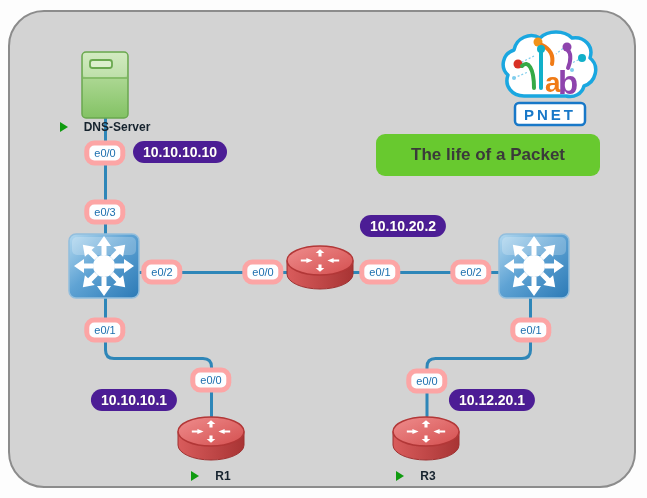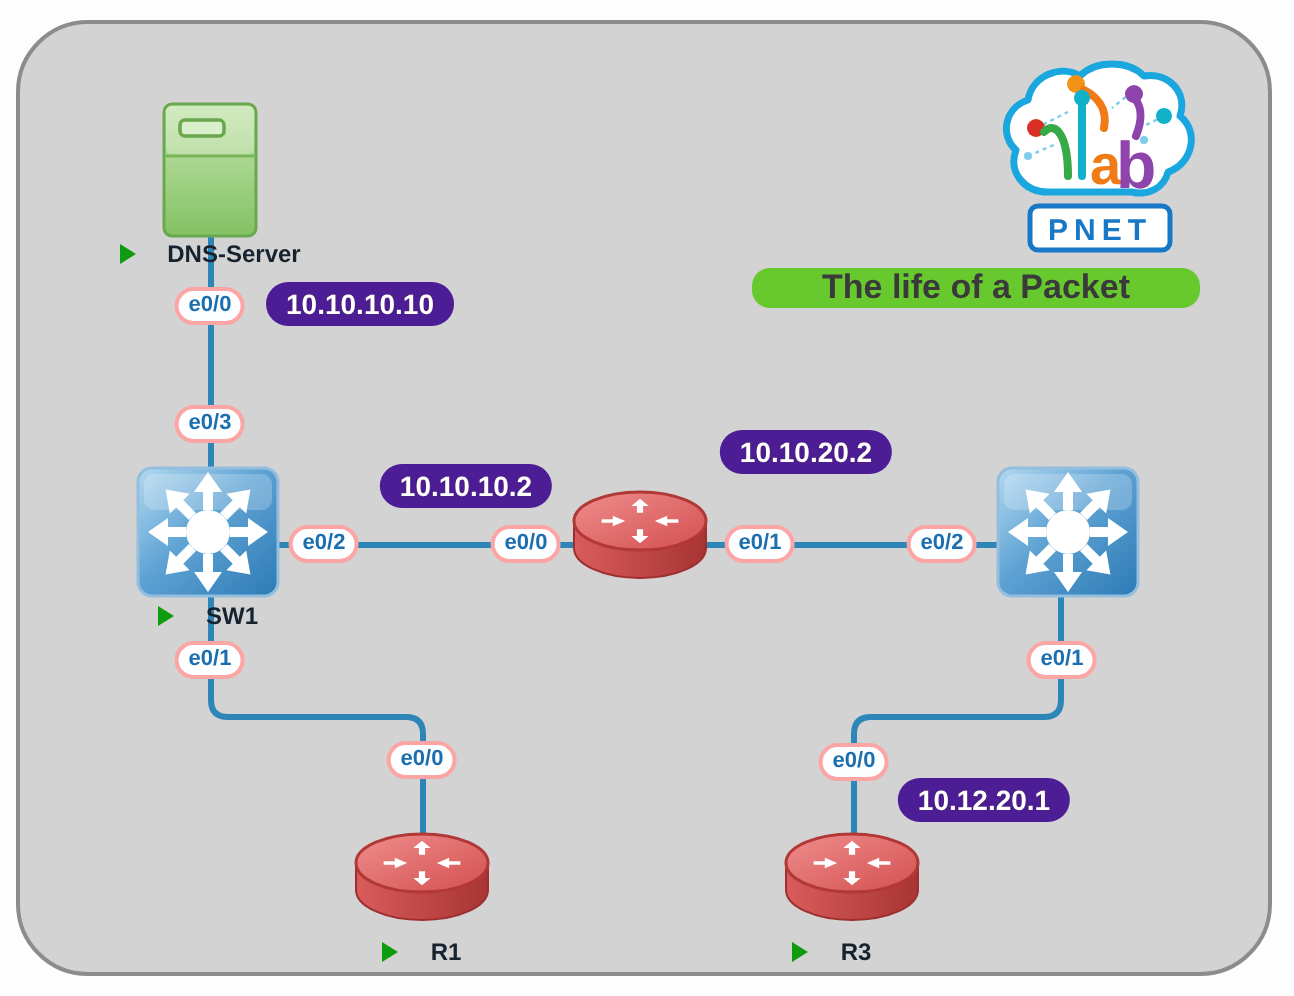--- a/index.html
+++ b/index.html
@@ -7,26 +7,26 @@
          font-family:"Liberation Sans","DejaVu Sans",sans-serif;}
   .canvas{position:absolute;left:8px;top:10px;width:628px;height:478px;background:#d3d3d3;
           border:2px solid #8c8c8c;border-radius:36px;box-sizing:border-box;}
   svg.links{position:absolute;left:0;top:0;width:647px;height:498px;pointer-events:none;}
   .node-icon{position:absolute;}
   .node-label{position:absolute;display:flex;align-items:center;justify-content:center;gap:16px;
               width:120px;font-size:12px;font-weight:bold;color:#16232e;}
   .tri{width:0;height:0;border-left:8px solid #0f9b0f;border-top:5px solid transparent;
        border-bottom:5px solid transparent;flex:0 0 auto;}
   .iface{position:absolute;transform:translate(-50%,-50%);background:#fdfeff;
-         border:2px solid #fca5a5;border-radius:10px;padding:1px 5px;font-size:11px;
-         font-weight:bold;color:#1c6fae;white-space:nowrap;line-height:13px;}
+         border:5px solid #fca5a5;border-radius:10px;padding:1px 5px;font-size:11px;
+         font-weight:normal;color:#1c6fae;white-space:nowrap;line-height:13px;}
   .ip{position:absolute;transform:translate(-50%,-50%);background:#4c1d95;color:#fff;
       border-radius:12px;padding:3px 10px;font-size:14px;font-weight:bold;white-space:nowrap;
       text-shadow:0 0 1px rgba(90,60,0,.35);}
-  .title-box{position:absolute;left:376px;top:134px;width:224px;height:20px;background:#68c92f;
+  .title-box{position:absolute;left:376px;top:134px;width:224px;height:42px;background:#68c92f;
              border-radius:9px;display:flex;align-items:center;justify-content:center;
              font-size:17px;font-weight:bold;color:#3a3a3a;}
   .logo{position:absolute;left:494px;top:23px;width:112px;height:106px;}
 </style>
 </head>
 <body>
 
 <svg width="0" height="0" style="position:absolute" aria-hidden="true">
   <defs>
     <linearGradient id="swg" x1="0" y1="0" x2="1" y2="1">
@@ -99,24 +99,20 @@
       <use href="#server-glyph"></use>
     </svg>
   <div class="node-label" style="left:45px;top:120px">
     <span class="tri"></span>
     <span>DNS-Server</span>
   </div>
 
   <svg class="node-icon" style="left:68px;top:233px" width="72" height="66" viewBox="0 0 72 66">
       <use href="#switch-glyph"></use>
     </svg>
-  <div class="node-label" style="left:44px;top:301px">
-    <span class="tri"></span>
-    <span>SW1</span>
-  </div>
 
   <svg class="node-icon" style="left:498px;top:233px" width="72" height="66" viewBox="0 0 72 66">
       <use href="#switch-glyph"></use>
     </svg>
 
   <svg class="node-icon" style="left:286px;top:244px" width="68" height="47" viewBox="0 0 68 47">
       <use href="#router-glyph"></use>
     </svg>
 
   <svg class="node-icon" style="left:177px;top:415px" width="68" height="47" viewBox="0 0 68 47">
@@ -140,22 +136,22 @@
   <div class="iface" style="left:162px;top:272px">e0/2</div>
   <div class="iface" style="left:105px;top:330px">e0/1</div>
   <div class="iface" style="left:263px;top:272px">e0/0</div>
   <div class="iface" style="left:380px;top:272px">e0/1</div>
   <div class="iface" style="left:471px;top:272px">e0/2</div>
   <div class="iface" style="left:531px;top:330px">e0/1</div>
   <div class="iface" style="left:211px;top:380px">e0/0</div>
   <div class="iface" style="left:427px;top:381px">e0/0</div>
 
   <div class="ip" style="left:180px;top:152px">10.10.10.10</div>
-  <div class="ip" style="left:233px;top:243px">10.10.10.2</div>
   <div class="ip" style="left:403px;top:226px">10.10.20.2</div>
+  <div class="ip" style="left:134px;top:400px">10.10.10.1</div>
   <div class="ip" style="left:492px;top:400px">10.12.20.1</div>
 
   <div class="title-box">
     <span>The life of a Packet</span>
   </div>
 
   <svg class="logo" viewBox="0 0 112 104">
     <path d="M30,72 C18,72 10,62 14,51 C6,44 8,30 20,26 C22,14 36,8 46,14 C54,6 70,6 78,14 C90,12 100,22 96,34 C106,42 102,58 90,62 C88,70 80,74 72,72 Z" fill="#ffffff" stroke="#1aa7e0" stroke-width="3.5" stroke-linejoin="round"></path>
     <g stroke="#7fcdec" stroke-width="1.2" stroke-dasharray="2,2">
       <line x1="24" y1="40" x2="40" y2="32"></line>

